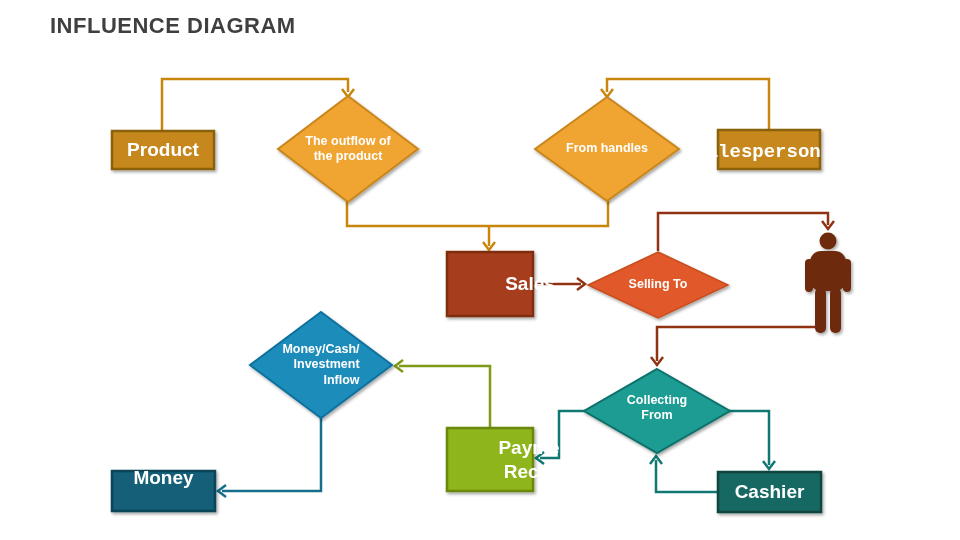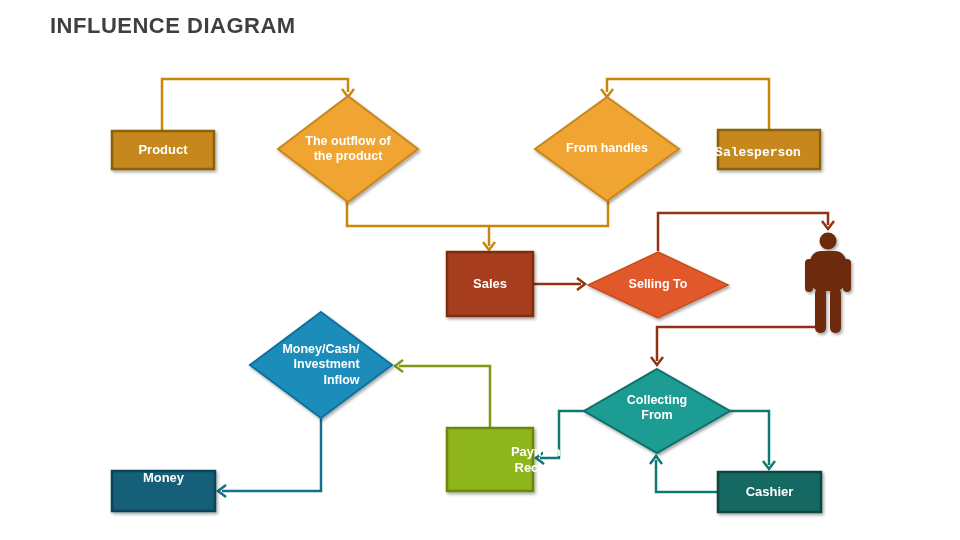--- a/index.html
+++ b/index.html
@@ -10,21 +10,21 @@
   .page-title{
     position:absolute;left:38px;top:1px;margin:12px;
     font-size:22px;font-weight:bold;letter-spacing:0.5px;color:#3F3F3F;
   }
   svg.diagram{position:absolute;left:0;top:0;}
   .label{
     position:absolute;display:flex;align-items:center;justify-content:center;
     color:#ffffff;font-weight:bold;text-align:center;white-space:pre-line;
     line-height:1.22;pointer-events:none;
   }
-  .label.rect-label{font-size:13px;}
+  .label.rect-label{font-size:19px;}
   .label.diamond-label{font-size:12.5px;}
 </style>
 </head>
 <body>
 
 <div class="canvas">
 
   <h1 class="page-title">INFLUENCE DIAGRAM</h1>
 
   <svg class="diagram" width="960" height="540" viewBox="0 0 960 540">
@@ -97,21 +97,21 @@
         <rect x="830" y="288" width="11" height="45" rx="5"></rect>
       </g>
     </g>
   </svg>
 
   <div class="label rect-label" style="left:112px;top:131px;width:102px;height:38px;">Product</div>
   <div class="label diamond-label" style="left:283px;top:119px;width:130px;height:60px;">The outflow of
 the product</div>
   <div class="label diamond-label" style="left:547px;top:135px;width:120px;height:28px;">From handles</div>
   <div class="label rect-label" style="left:707px;top:130px;width:102px;height:45px;font-family:Liberation Mono, monospace;">Salesperson</div>
-  <div class="label rect-label" style="left:447px;top:252px;width:86px;height:64px;">Sales</div>
+  <div class="label rect-label" style="left:447px;top:252px;width:86px;height:64px;padding-left:40px;">Sales</div>
   <div class="label diamond-label" style="left:598px;top:271px;width:120px;height:28px;">Selling To</div>
   <div class="label diamond-label" style="left:597px;top:380px;width:120px;height:56px;">Collecting
 From</div>
   <div class="label rect-label" style="left:447px;top:428px;width:86px;height:63px;padding-left:48px;">Payment
 Receipt</div>
   <div class="label rect-label" style="left:718px;top:472px;width:103px;height:40px;border-radius:17px;">Cashier</div>
   <div class="label diamond-label" style="left:256px;top:333px;width:130px;height:64px;text-align:right;">Money/Cash/
 Investment
 Inflow</div>
   <div class="label rect-label" style="left:112px;top:458px;width:103px;height:40px;">Money</div>

